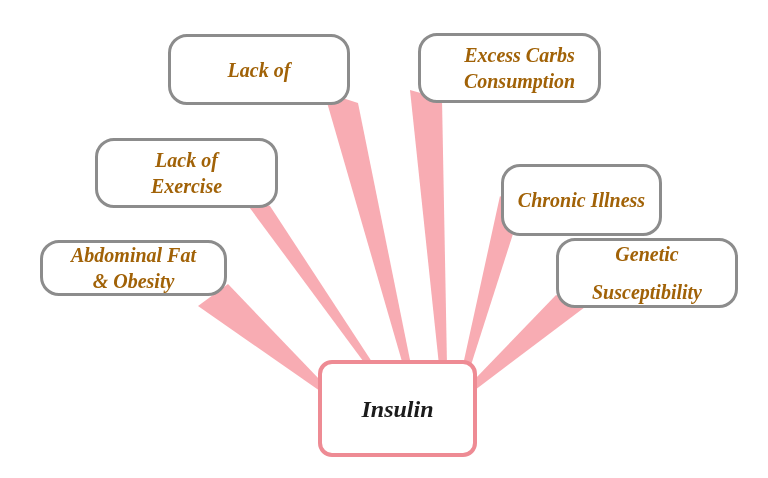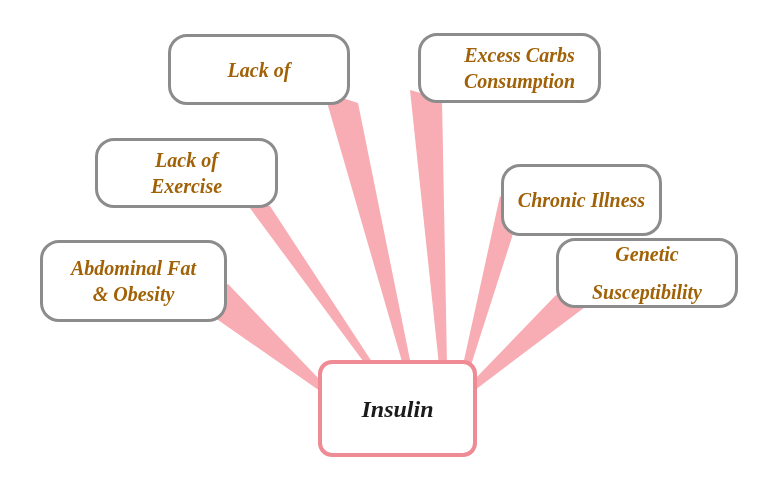--- a/index.html
+++ b/index.html
@@ -52,21 +52,21 @@
     font-weight: 700;
     font-size: 24px;
     line-height: 1.25;
     color: #1b1b1b;
   }
   
   .box-sleep     { left: 168px; top: 34px;  width: 182px; height: 71px; }
   .box-carbs     { left: 418px; top: 33px;  width: 183px; height: 70px; padding-left: 20px; }
   .box-exercise  { left: 95px;  top: 138px; width: 183px; height: 70px; }
   .box-chronic   { left: 501px; top: 140px; width: 161px; height: 72px; margin-top: 24px; }
-  .box-abdominal { left: 40px;  top: 240px; width: 187px; height: 82px; }
+  .box-abdominal { left: 40px;  top: 240px; width: 187px; height: 56px; }
   .box-genetic   { left: 556px; top: 238px; width: 182px; height: 70px; gap: 12px; }
   .box-center    { left: 318px; top: 360px; width: 159px; height: 97px; }
 </style>
 </head>
 <body>
 
 <div class="canvas">
 
   <svg class="connectors" viewBox="0 0 768 478" xmlns="http://www.w3.org/2000/svg">
     <polygon class="wedge" points="324,92 358,103 411,365 403,365"></polygon>

